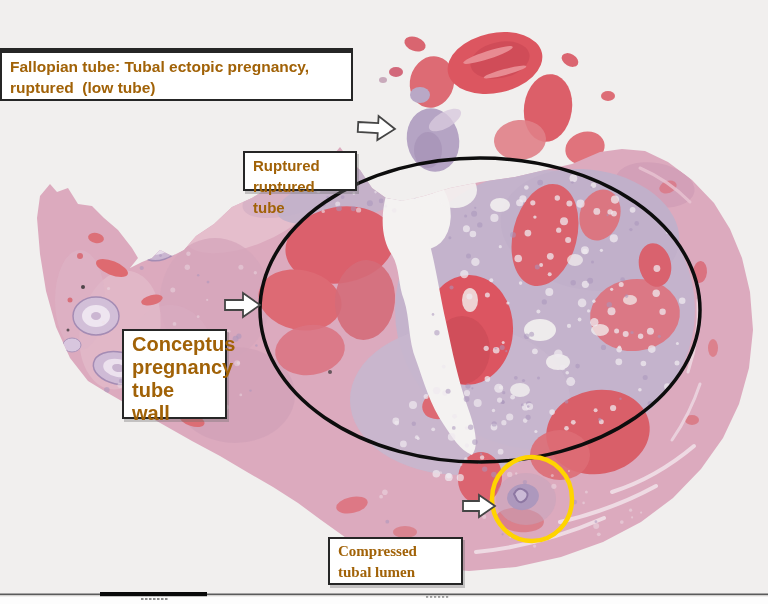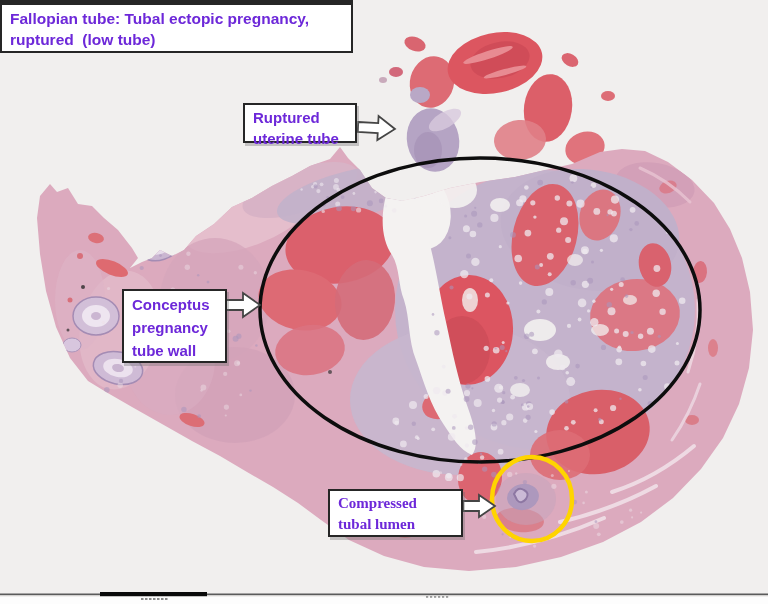--- a/index.html
+++ b/index.html
@@ -4,30 +4,31 @@
 <style>
   html,body{margin:0;padding:0;background:#e9e7e6;}
   #stage{
     position:relative;width:768px;height:604px;overflow:hidden;
     background:#f1efee;
     font-family:"Liberation Sans", sans-serif;
   }
   #histo{position:absolute;left:0;top:0;width:768px;height:604px;display:block;}
   .callout{
     position:absolute;box-sizing:border-box;background:#ffffff;
-    border:2px solid #262626;color:#6d28d9;font-weight:bold;
+    border:2px solid #262626;color:#a16207;font-weight:bold;
     box-shadow:2px 3px 0 rgba(110,110,110,0.35);
+    margin-top:48px;
   }
   .callout .ln{display:block;white-space:pre-wrap;}
   #title-box{
     left:0;top:0;width:353px;height:53px;border-top-width:5px;
     padding:3px 8px 0 8px;font-size:15.5px;line-height:21px;box-shadow:none;
   }
   #ruptured-box{left:243px;top:103px;width:114px;height:40px;padding:2px 8px;font-size:15px;line-height:21px;}
-  #conceptus-box{left:122px;top:289px;width:105px;height:74px;padding:2px 8px;font-size:15px;line-height:23px;}
+  #conceptus-box{left:122px;top:281px;width:105px;height:90px;padding:2px 8px;font-size:20px;line-height:23px;}
   #lumen-box{left:328px;top:489px;width:135px;height:48px;padding:2px 8px;font-size:15px;line-height:21px;font-family:Liberation Serif, serif;}
 </style>
 </head>
 <body>
 
 <div id="stage">
 
 <svg id="histo" viewBox="0 0 768 604" xmlns="http://www.w3.org/2000/svg">
   <defs>
     <clipPath id="tclip">
@@ -472,21 +473,21 @@
   </g>
 </svg>
 
   <div class="callout" id="title-box">
     <span class="ln">Fallopian tube: Tubal ectopic pregnancy,</span>
     <span class="ln">ruptured  (low tube)</span>
   </div>
 
   <div class="callout" id="ruptured-box">
     <span class="ln">Ruptured</span>
-    <span class="ln">uterine tube</span>
+    <span class="ln">ruptured tube</span>
   </div>
 
   <div class="callout" id="conceptus-box">
     <span class="ln">Conceptus</span>
     <span class="ln">pregnancy</span>
     <span class="ln">tube wall</span>
   </div>
 
   <div class="callout" id="lumen-box">
     <span class="ln">Compressed</span>

